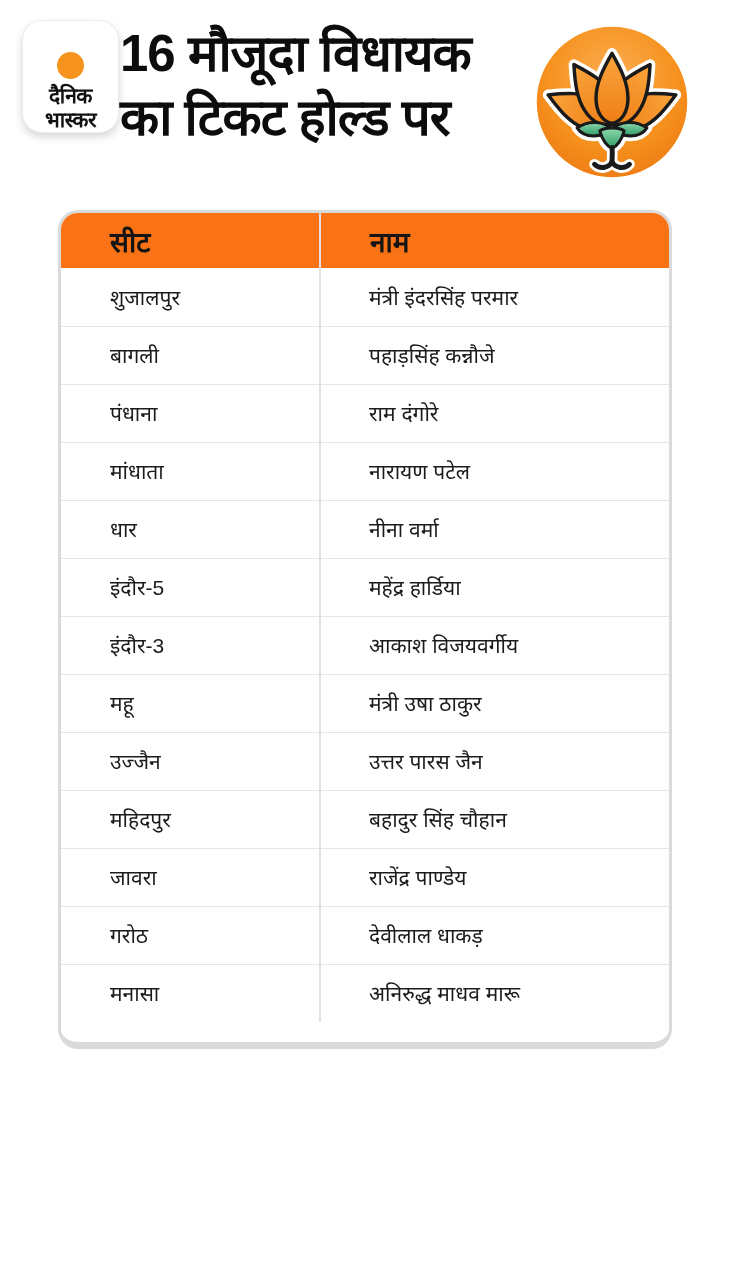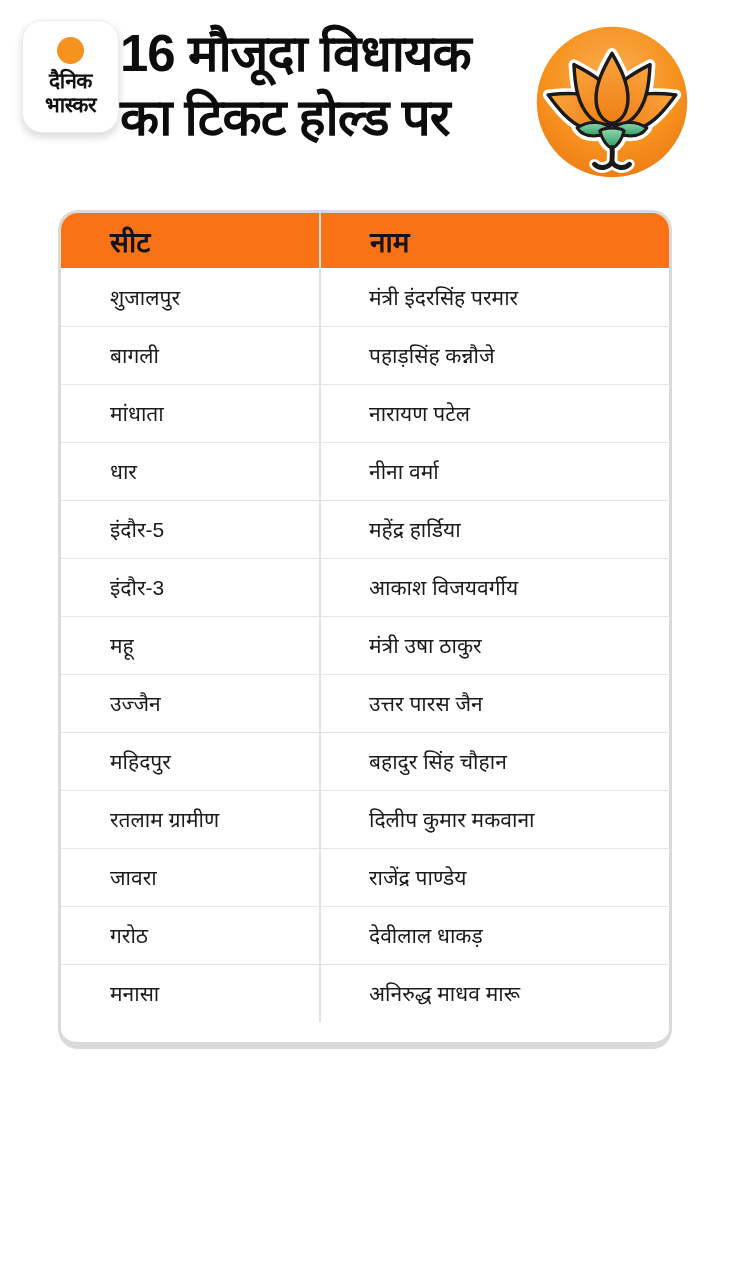--- a/index.html
+++ b/index.html
@@ -15,21 +15,21 @@
   
   .header { position:absolute; left:0; top:0; width:730px; height:210px; }
 
   .db-logo {
     position:absolute; left:22px; top:20px;
     width:97px; height:113px;
     background:#ffffff;
     border:1px solid #ececec;
     border-radius:20px;
     box-shadow:0 4px 9px rgba(0,0,0,.16);
-    display:flex; flex-direction:column; align-items:center; justify-content:center;
+    display:flex; flex-direction:column; align-items:center; justify-content:flex-end;
   }
   .db-sun { width:27px; height:27px; border-radius:50%; background:#F6921E; margin-bottom:5px; }
   .db-name { font-weight:bold; font-size:21px; line-height:24px; text-align:center; color:#111; letter-spacing:-0.5px; }
 
   .title {
     position:absolute; left:120px; top:22px; width:428px;
     font-size:51px; line-height:64px;
     font-weight:800; letter-spacing:-1px;
     color:#0c0c0c;
     white-space:nowrap;
@@ -163,20 +163,24 @@
     <td>शुजालपुर</td>
     <td>मंत्री इंदरसिंह परमार</td>
   </tr>
 
   <tr>
     <td>बागली</td>
     <td>पहाड़सिंह कन्नौजे</td>
   </tr>
 
 
+  <tr>
+    <td>पंधाना</td>
+    <td>राम दंगोरे</td>
+  </tr>
 
   <tr>
     <td>मांधाता</td>
     <td>नारायण पटेल</td>
   </tr>
 
   <tr>
     <td>धार</td>
     <td>नीना वर्मा</td>
   </tr>
@@ -199,24 +203,20 @@
   <tr>
     <td>उज्जैन</td>
     <td>उत्तर पारस जैन</td>
   </tr>
 
   <tr>
     <td>महिदपुर</td>
     <td>बहादुर सिंह चौहान</td>
   </tr>
 
-  <tr>
-    <td>रतलाम ग्रामीण</td>
-    <td>दिलीप कुमार मकवाना</td>
-  </tr>
 
   <tr>
     <td>जावरा</td>
     <td>राजेंद्र पाण्डेय</td>
   </tr>
 
   <tr>
     <td>गरोठ</td>
     <td>देवीलाल धाकड़</td>
   </tr>

